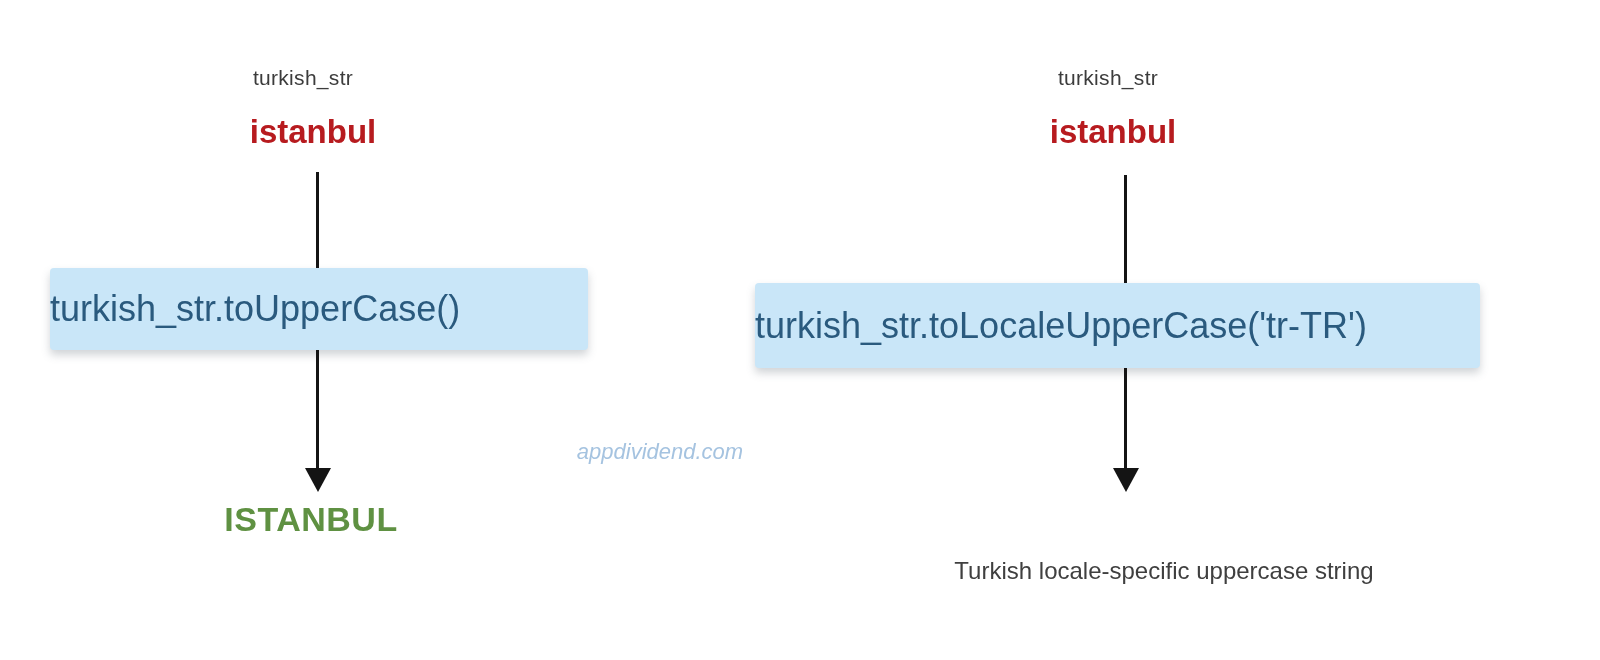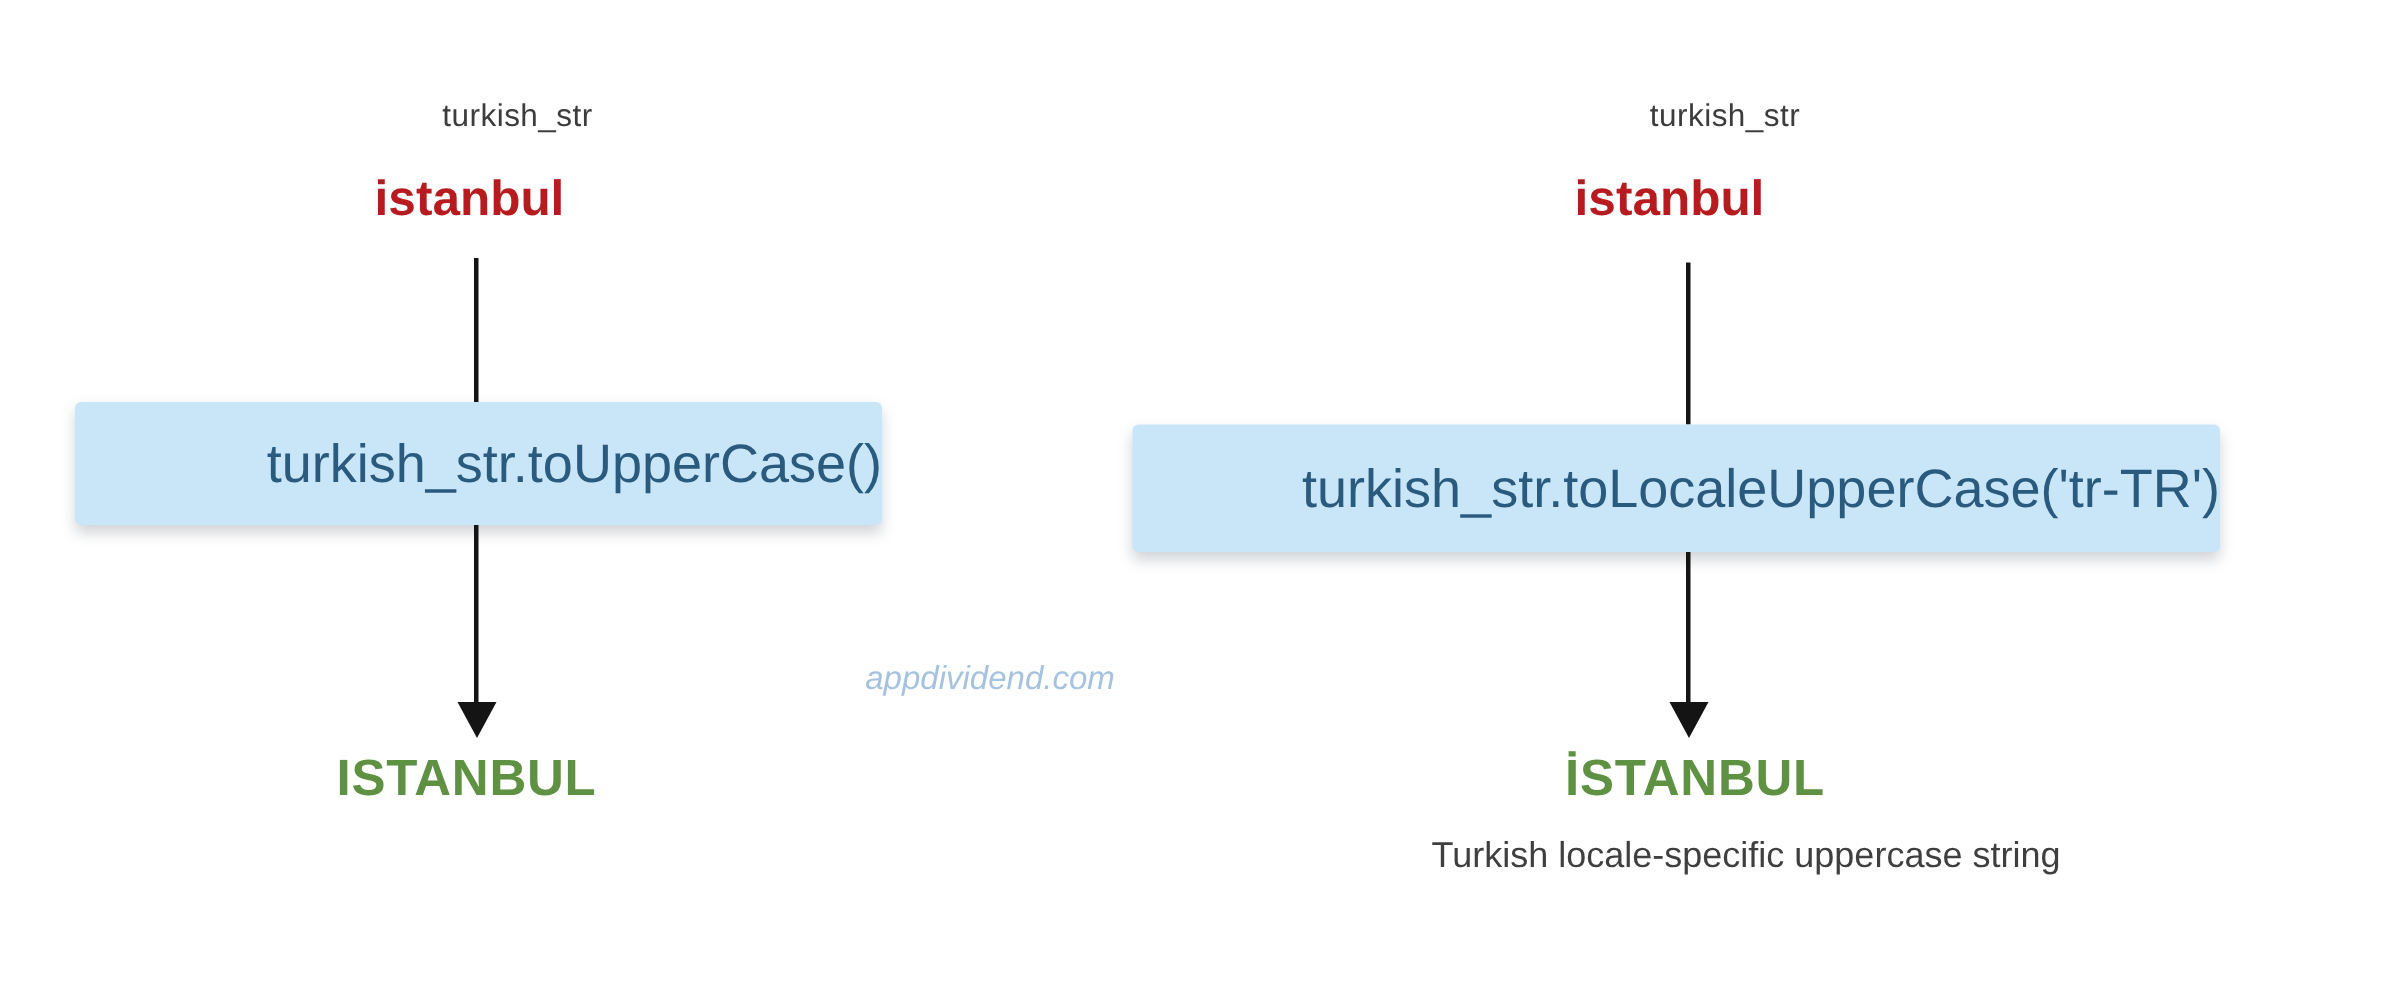--- a/index.html
+++ b/index.html
@@ -15,34 +15,33 @@
     font-family: "Liberation Sans", "DejaVu Sans", sans-serif;
     overflow: hidden;
   }
   .abs { position: absolute; }
   .centered { transform: translateX(-50%); white-space: nowrap; }
 
   .var-label {
     font-size: 21px;
     color: var(--label-gray, #3c3c3c);
     letter-spacing: 0.3px;
-    margin-left: 42px;
   }
   .input-value {
     font-size: 33px;
     font-weight: 700;
     color: var(--input-red, #b71b1f);
   }
   .method-box {
     background: var(--box-bg, #c9e6f8);
     border-radius: 4px;
     box-shadow: 0 5px 9px rgba(90, 100, 110, 0.28);
     display: flex;
     align-items: center;
-    justify-content: flex-end;
+    justify-content: flex-start;
   }
   .method-text {
     font-size: 36px;
     color: var(--box-text, #2a5a7e);
     white-space: nowrap;
   }
   .arrow-shaft {
     width: 3px;
     background: var(--arrow-black, #141414);
   }
@@ -97,17 +96,16 @@
 
   <div class="abs arrow-shaft" style="left:1124px; top:175px; height:108px;"></div>
 
   <div class="abs method-box" style="left:755px; top:283px; width:725px; height:85px;">
     <span class="method-text">turkish_str.toLocaleUpperCase('tr-TR')</span>
   </div>
 
   <div class="abs arrow-shaft" style="left:1124px; top:368px; height:102px;"></div>
   <div class="abs arrow-head" style="left:1113px; top:468px;"></div>
 
-  <div class="abs centered result-value" style="left:1130px; top:500px;">İSTANBUL</div>
 
   <div class="abs centered caption" style="left:1128px; top:557px;margin-left:36px;">Turkish locale-specific uppercase string</div>
 
 </div>
 
 </body></html>

